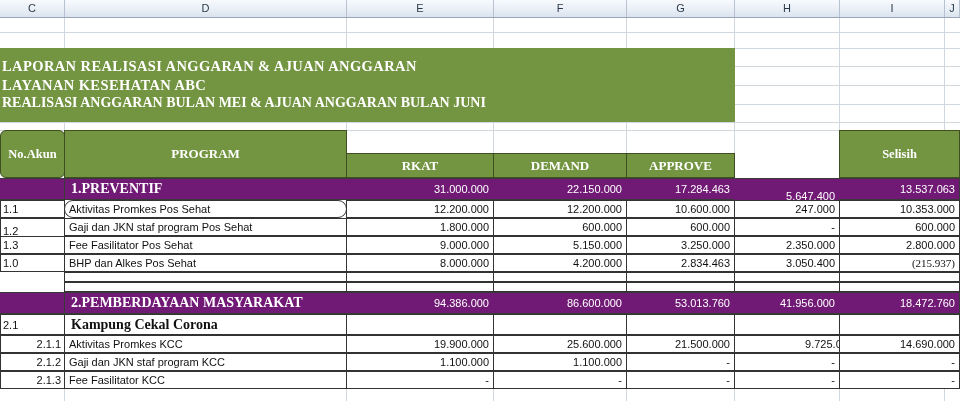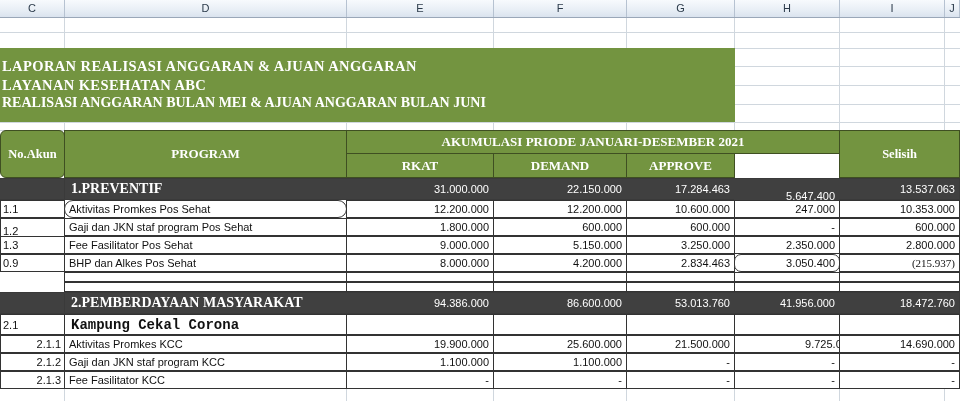--- a/index.html
+++ b/index.html
@@ -91,21 +91,21 @@
     align-items: center;
     justify-content: center;
     text-align: center;
     border: 1px solid #3f4f22;
     font-size: 13px;
   }
   .th.small { font-size: 12.5px; }
 
   
   .sect {
-    background: #404040;
+    background: #701a75;
     color: #ffffff;
     border-top: 1px solid #3a3a3a;
     border-bottom: 1px solid #3a3a3a;
     display: flex;
     align-items: center;
   }
   .sect.label {
     font-family: "Liberation Serif", serif;
     font-weight: bold;
     font-size: 14px;
@@ -128,21 +128,21 @@
     font-size: 11px;
     color: #111111;
     border: 1px solid #333333;
     background: #ffffff;
   }
   .dc.txt { padding-left: 4px; }
   .dc.num { justify-content: flex-end; padding-right: 4px; }
   .dc.idx { padding-left: 2px; }
   .dc.idx-right { justify-content: flex-end; padding-right: 3px; }
   .dc.bold {
-    font-family: Liberation Mono, monospace;
+    font-family: Liberation Serif, serif;
     font-weight: bold;
     font-size: 14px;
     padding-left: 6px;
     text-align: center;
   }
   .dc.nb { border: none; }
 </style>
 </head>
 <body>
 
@@ -178,21 +178,20 @@
   <div class="cell banner" style="left:0; top:30px; width:735px; height:74px;">
     <div class="line">LAPORAN  REALISASI  ANGGARAN  &amp;  AJUAN ANGGARAN</div>
     <div class="line">LAYANAN  KESEHATAN  ABC</div>
     <div class="line l3">REALISASI ANGGARAN BULAN MEI &amp; AJUAN ANGGARAN BULAN JUNI</div>
   </div>
 
   <div class="cell th small" style="left:0; top:112px; width:65px; height:48px;border-radius:6px;">No.Akun</div>
 
   <div class="cell th" style="left:64px; top:112px; width:283px; height:48px;">PROGRAM</div>
 
-  <div class="cell th" style="left:346px; top:112px; width:494px; height:24px;">AKUMULASI PRIODE  JANUARI-DESEMBER 2021</div>
 
   <div class="cell th" style="left:346px; top:135px; width:148px; height:25px;">RKAT</div>
   <div class="cell th" style="left:493px; top:135px; width:134px; height:25px;">DEMAND</div>
   <div class="cell th" style="left:626px; top:135px; width:109px; height:25px;">APPROVE</div>
 
   <div class="cell th small" style="left:839px; top:112px; width:121px; height:48px;">Selisih</div>
 
   <div id="rows-layer">
       <div class="cell sect blank" style="left: 0px; top: 160px; width: 65px; height: 22px;"></div>
       <div class="cell sect label" style="left: 64px; top: 160px; width: 283px; height: 22px;">1.PREVENTIF</div>
@@ -215,26 +214,26 @@
       <div class="cell dc num" style="left: 626px; top: 200px; width: 109px; height: 18px;">600.000</div>
       <div class="cell dc num" style="left: 734px; top: 200px; width: 106px; height: 18px;">-</div>
       <div class="cell dc num" style="left: 839px; top: 200px; width: 121px; height: 18px;">600.000</div>
       <div class="cell dc idx" style="left: 0px; top: 218px; width: 65px; height: 18px;">1.3</div>
       <div class="cell dc txt" style="left: 64px; top: 218px; width: 283px; height: 18px;">Fee Fasilitator Pos Sehat</div>
       <div class="cell dc num" style="left: 346px; top: 218px; width: 148px; height: 18px;">9.000.000</div>
       <div class="cell dc num" style="left: 493px; top: 218px; width: 134px; height: 18px;">5.150.000</div>
       <div class="cell dc num" style="left: 626px; top: 218px; width: 109px; height: 18px;">3.250.000</div>
       <div class="cell dc num" style="left: 734px; top: 218px; width: 106px; height: 18px;">2.350.000</div>
       <div class="cell dc num" style="left: 839px; top: 218px; width: 121px; height: 18px;">2.800.000</div>
-      <div class="cell dc idx" style="left: 0px; top: 236px; width: 65px; height: 18px;">0.9</div>
+      <div class="cell dc idx" style="left: 0px; top: 236px; width: 65px; height: 18px;">1.0</div>
       <div class="cell dc txt" style="left: 64px; top: 236px; width: 283px; height: 18px;">BHP dan Alkes Pos Sehat</div>
       <div class="cell dc num" style="left: 346px; top: 236px; width: 148px; height: 18px;">8.000.000</div>
       <div class="cell dc num" style="left: 493px; top: 236px; width: 134px; height: 18px;">4.200.000</div>
       <div class="cell dc num" style="left: 626px; top: 236px; width: 109px; height: 18px;">2.834.463</div>
-      <div class="cell dc num" style="left: 734px; top: 236px; width: 106px; height: 18px; border-radius: 7px;">3.050.400</div>
+      <div class="cell dc num" style="left: 734px; top: 236px; width: 106px; height: 18px;">3.050.400</div>
       <div class="cell dc num" style="left: 839px; top: 236px; width: 121px; height: 18px; font-family: Liberation Serif, serif;">(215.937)</div>
       <div class="cell dc nb" style="left: 0px; top: 254px; width: 65px; height: 10px;"></div>
       <div class="cell dc" style="left: 64px; top: 254px; width: 283px; height: 10px;"></div>
       <div class="cell dc" style="left: 346px; top: 254px; width: 148px; height: 10px;"></div>
       <div class="cell dc" style="left: 493px; top: 254px; width: 134px; height: 10px;"></div>
       <div class="cell dc" style="left: 626px; top: 254px; width: 109px; height: 10px;"></div>
       <div class="cell dc" style="left: 734px; top: 254px; width: 106px; height: 10px;"></div>
       <div class="cell dc" style="left: 839px; top: 254px; width: 121px; height: 10px;"></div>
       <div class="cell dc nb" style="left: 0px; top: 264px; width: 65px; height: 10px;"></div>
       <div class="cell dc" style="left: 64px; top: 264px; width: 283px; height: 10px;"></div>

